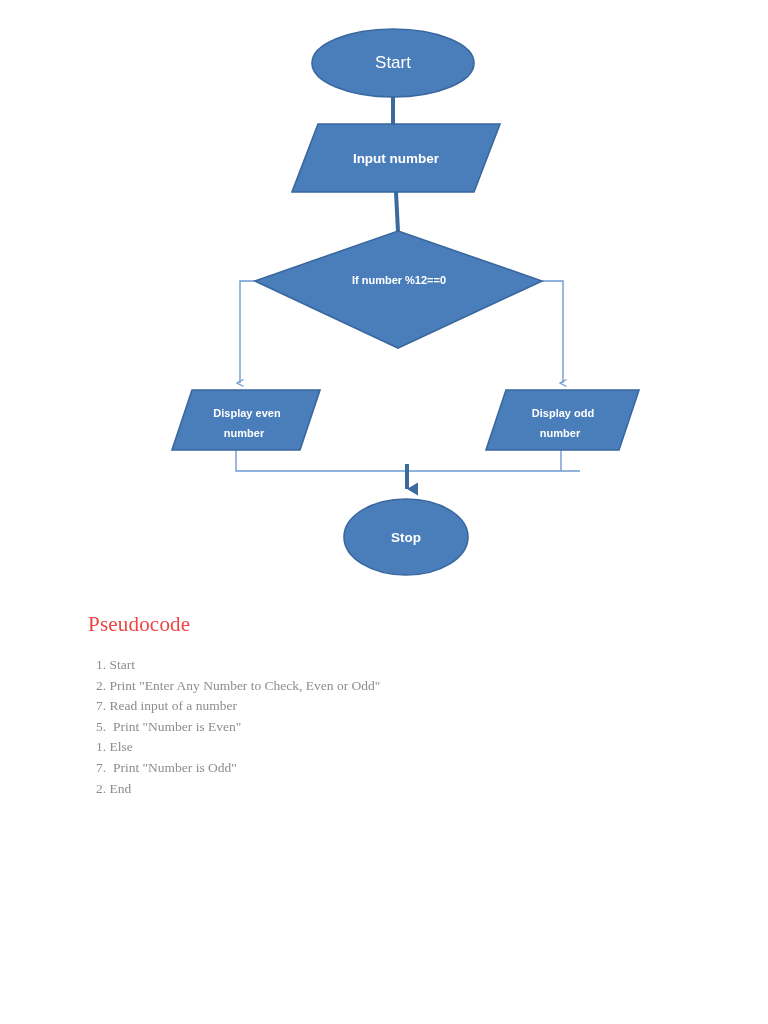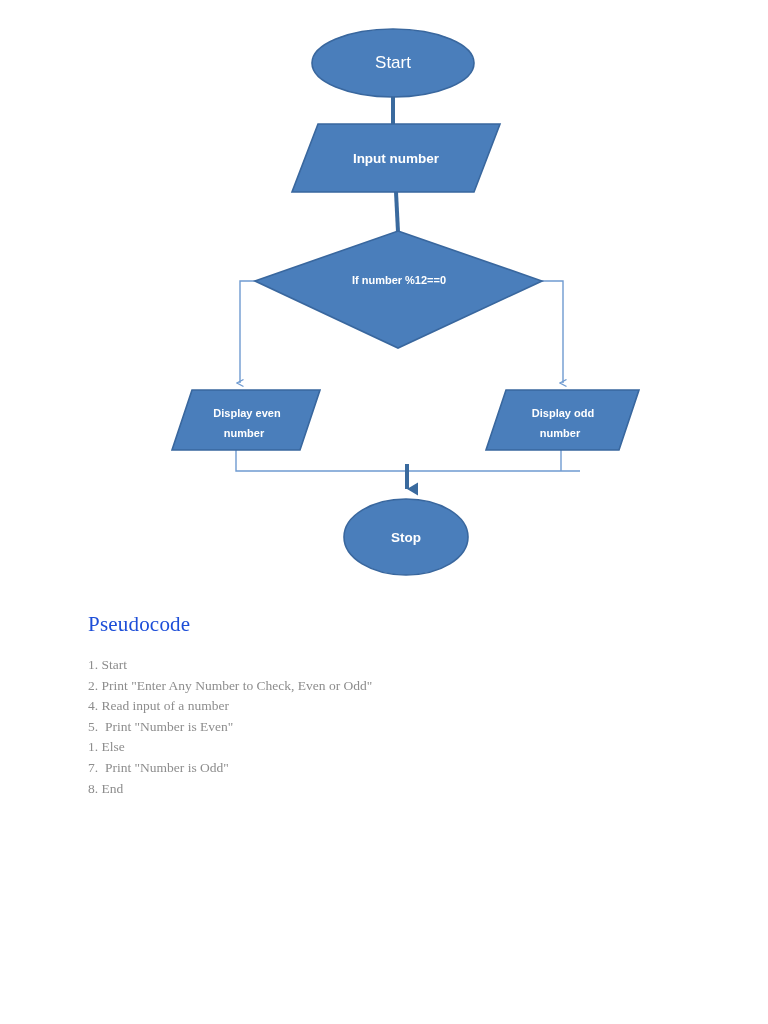--- a/index.html
+++ b/index.html
@@ -55,28 +55,28 @@
   }
   #pseudocode-section {
     position: absolute;
     left: 88px;
     top: 612px;
     width: 560px;
   }
   #pseudocode-title {
     font-family: "Liberation Serif", serif;
     font-size: 21px;
-    color: #1d4ed8;
+    color: #ef4444;
     margin: 0 0 18px 0;
     font-weight: normal;
     letter-spacing: 0.2px;
   }
   #pseudocode-list {
     list-style: none;
-    margin: 0;
+    margin: 8px;
     padding: 0;
   }
   #pseudocode-list li {
     font-family: "Liberation Serif", serif;
     font-size: 13.5px;
     color: #8d8d8d;
     line-height: 20.6px;
     white-space: pre;
   }
 </style>
@@ -142,21 +142,21 @@
       <text class="node-label label-md" x="406" y="538">Stop</text>
     </g>
 
   </svg>
 
   <div id="pseudocode-section">
     <h2 id="pseudocode-title">Pseudocode</h2>
     <ol id="pseudocode-list">
       <li>1. Start</li>
       <li>2. Print "Enter Any Number to Check, Even or Odd"</li>
-      <li>4. Read input of a number</li>
+      <li>7. Read input of a number</li>
       <li>5.  Print "Number is Even"</li>
       <li>1. Else</li>
       <li>7.  Print "Number is Odd"</li>
-      <li>8. End</li>
+      <li>2. End</li>
     </ol>
   </div>
 
 </div>
 
 </body></html>

